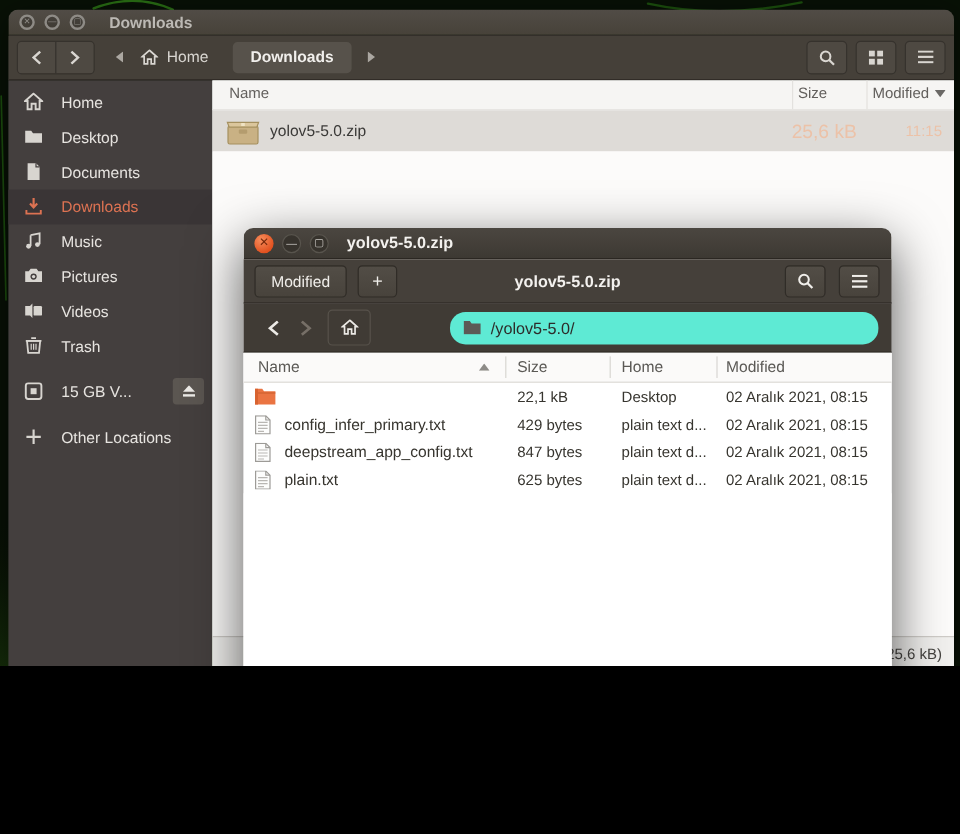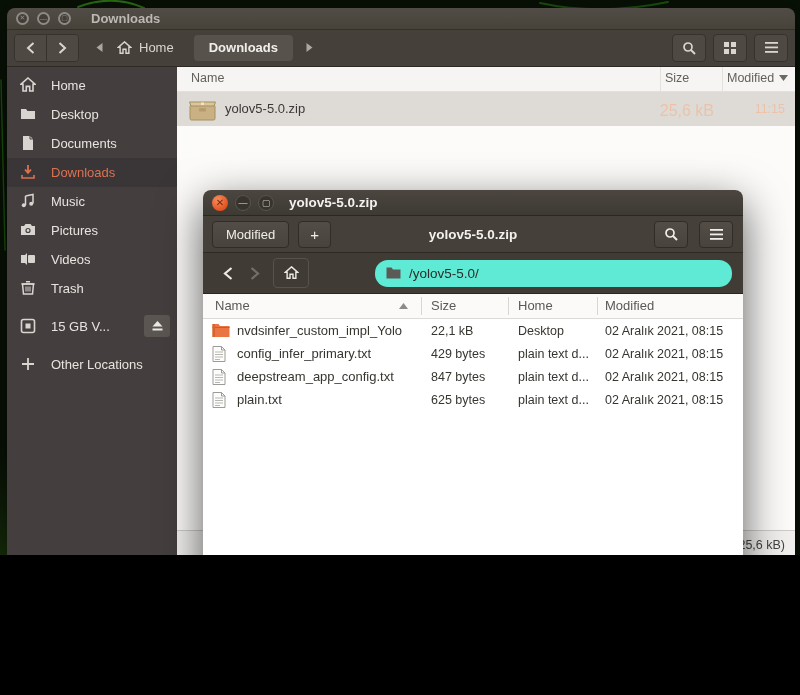--- a/index.html
+++ b/index.html
@@ -371,21 +371,20 @@
         <div class="al-sep" style="left:305px;"></div>
         <div class="al-sep" style="left:394px;"></div>
       </div>
 
       <div class="al-row">
         <svg class="icn" width="18" height="15" viewBox="0 0 18 15">
           <path d="M0.5 1 h6 l1.5 2 h9.5 v11 H0.5 Z" fill="#ea7442"></path>
           <path d="M0.5 4.5 h17" stroke="#c95d2a" stroke-width="1"></path>
           <path d="M0.5 1 h2.5 v13 h-2.5 Z" fill="#d86330"></path>
         </svg>
-        <span class="nm">nvdsinfer_custom_impl_Yolo</span>
         <span class="sz">22,1 kB</span>
         <span class="tp">Desktop</span>
         <span class="md">02 Aralık 2021, 08:15</span>
       </div>
 
       <div class="al-row">
         <svg class="icn" width="14" height="16" viewBox="0 0 14 16">
           <path d="M1 0.5 h8.5 L13 4 v11.5 H1 Z" fill="#fdfdfc" stroke="#9d9b97" stroke-width="1"></path>
           <path d="M9.5 0.5 V4 H13" fill="none" stroke="#9d9b97" stroke-width="1"></path>
           <path d="M3 6 h8 M3 8.5 h8 M3 11 h8 M3 13.5 h5" stroke="#b9b7b3" stroke-width="1"></path>

